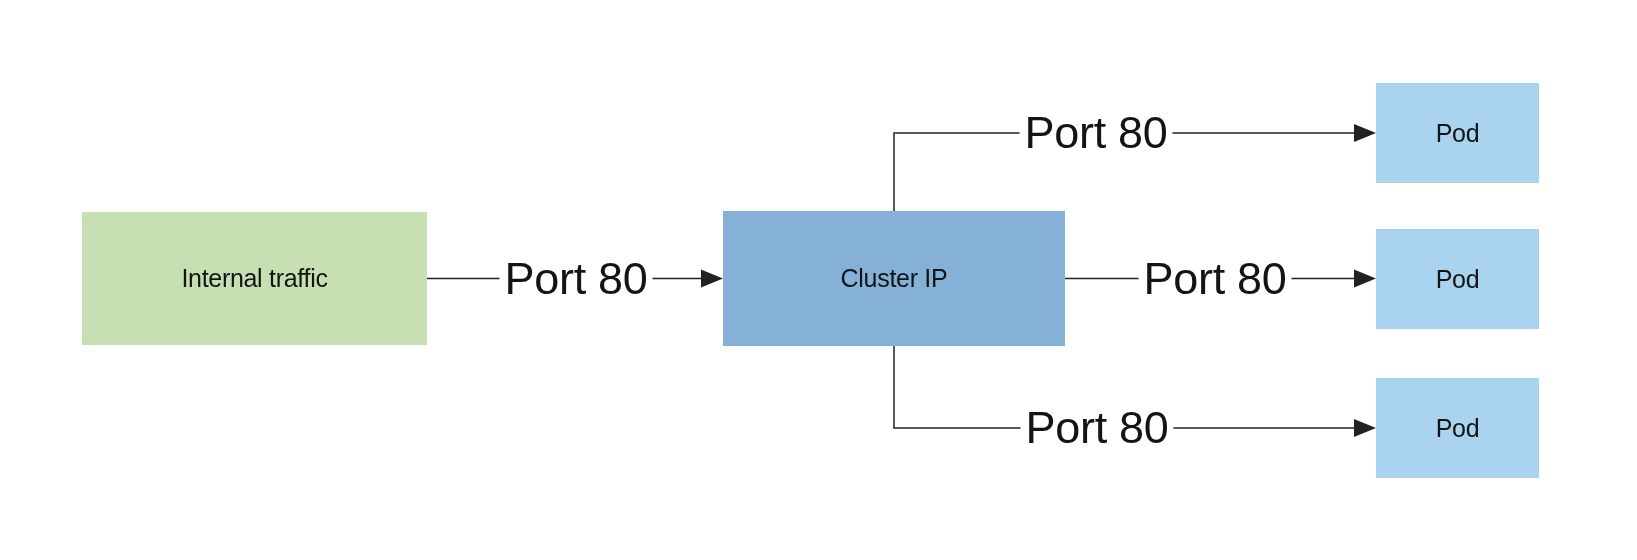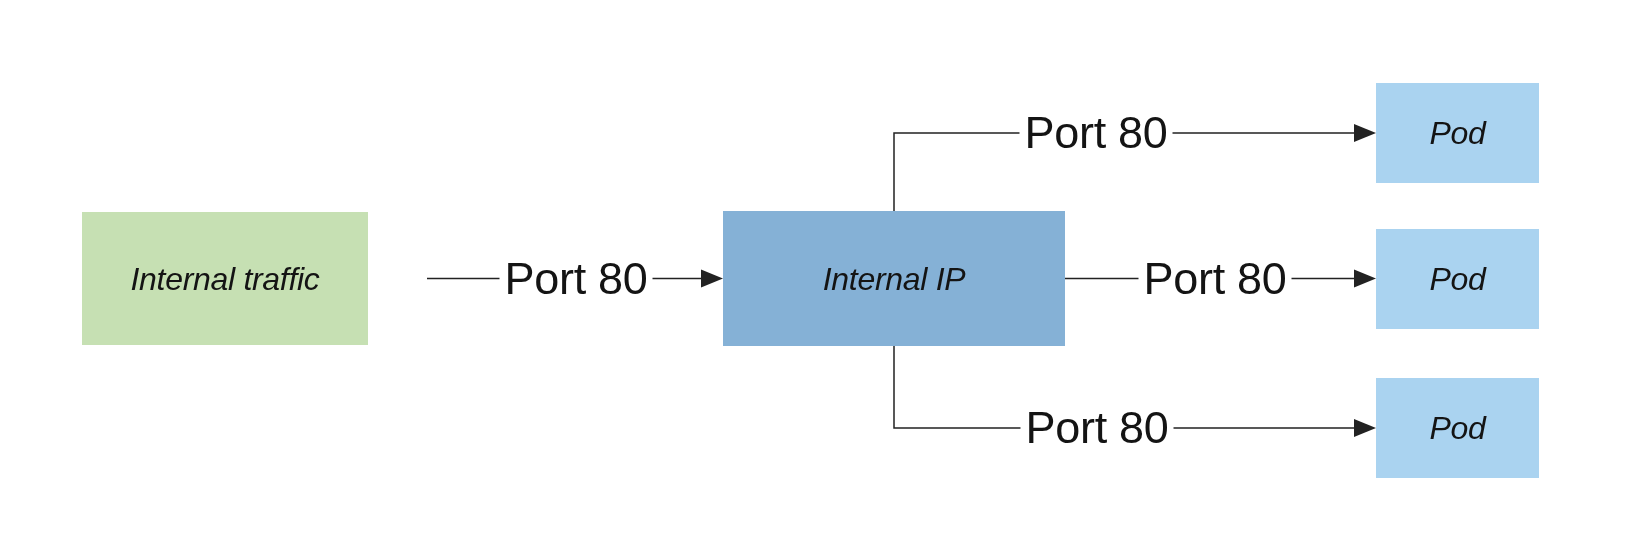--- a/index.html
+++ b/index.html
@@ -18,24 +18,24 @@
     font-family:"Liberation Sans",sans-serif;
     color:var(--text);
     overflow:hidden;
   }
   svg.connectors{position:absolute;left:0;top:0;width:1637px;height:560px;}
   .cline{fill:none;stroke:var(--connector);stroke-width:1.5px;}
   .chead{fill:var(--connector);stroke:none;}
   .node{
     position:absolute;
     display:flex;align-items:center;justify-content:center;
-    font-size:32px;line-height:1;letter-spacing:-0.3px;
-    text-align:center;white-space:nowrap;font-style:italic;
+    font-size:25px;line-height:1;letter-spacing:-0.3px;
+    text-align:center;white-space:nowrap;
   }
-  .node-internal{left:82px;top:212px;width:286px;height:133px;background:var(--source-fill);}
+  .node-internal{left:82px;top:212px;width:345px;height:133px;background:var(--source-fill);}
   .node-cluster{left:723px;top:211px;width:342px;height:135px;background:var(--service-fill);}
   .pod{left:1376px;width:163px;height:100px;background:var(--pod-fill);}
   .pod-1{top:83px;}
   .pod-2{top:229px;}
   .pod-3{top:378px;}
   .edge-label{
     position:absolute;
     transform:translate(-50%,-50%);
     background:var(--background);
     padding:0 5px;
@@ -69,21 +69,21 @@
       <path class="cline" d="M894,346 V428 H1355"></path>
       <polygon class="chead" points="1376,428 1354,419 1354,437"></polygon>
     </g>
   </svg>
 
   <div class="node node-internal">
     <span>Internal traffic</span>
   </div>
 
   <div class="node node-cluster">
-    <span>Internal IP</span>
+    <span>Cluster IP</span>
   </div>
 
   <div class="node pod pod-1">
     <span>Pod</span>
   </div>
 
   <div class="node pod pod-2">
     <span>Pod</span>
   </div>
 

